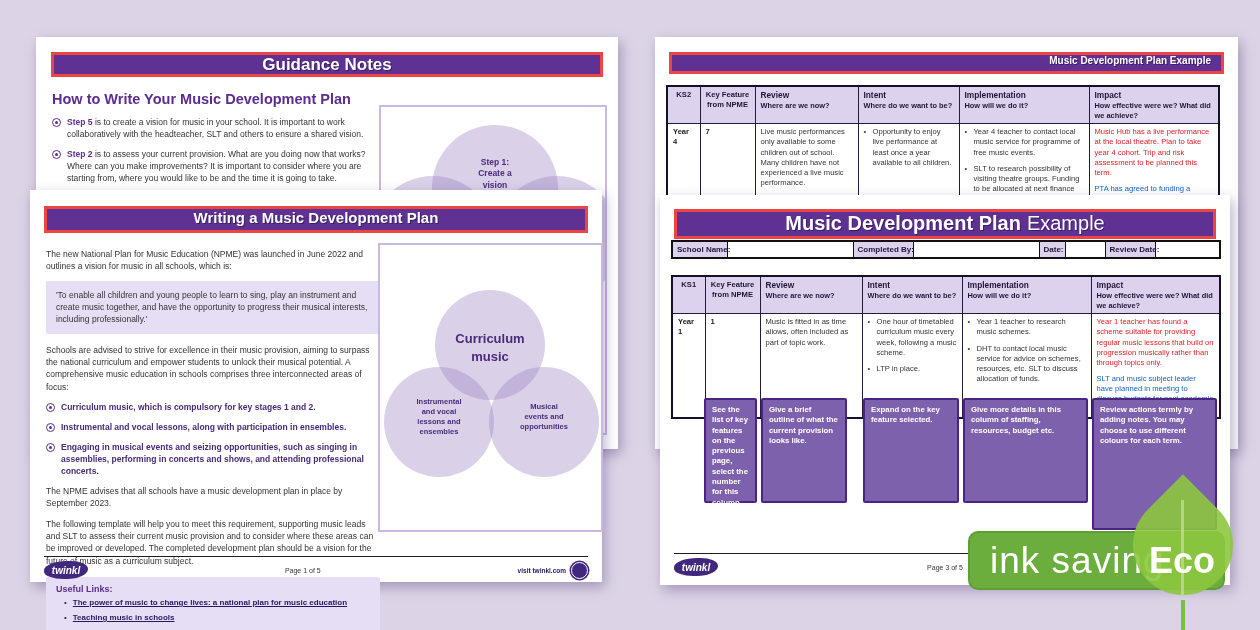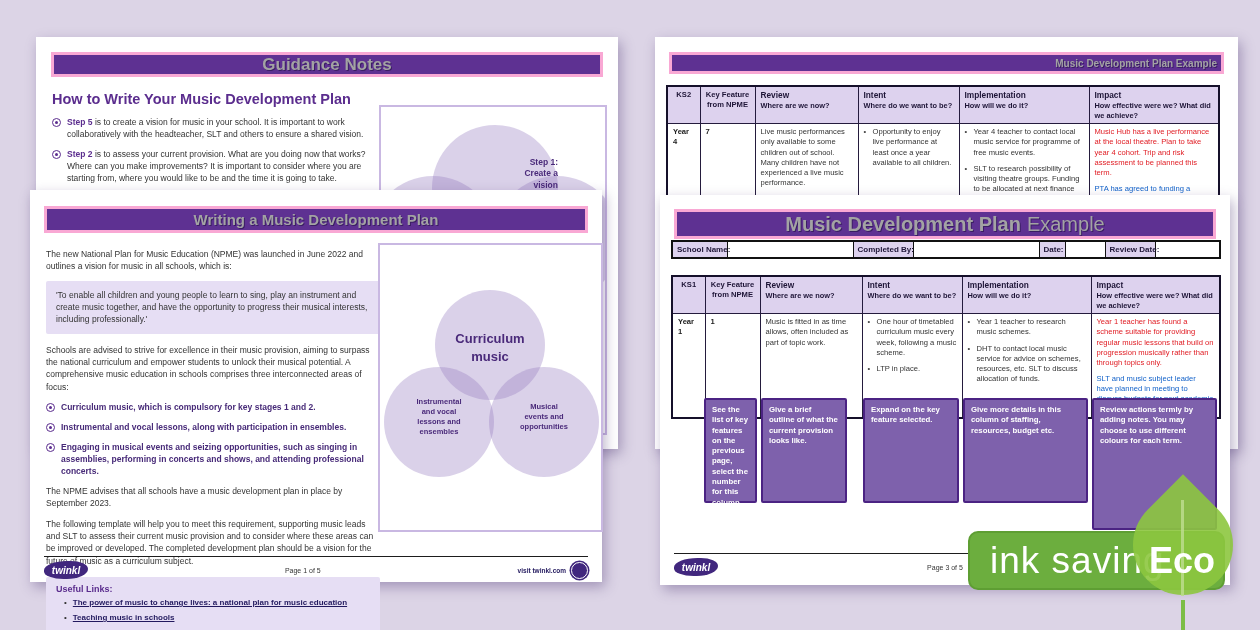--- a/index.html
+++ b/index.html
@@ -1,22 +1,22 @@
 <!DOCTYPE html>
 <html><head>
 <meta charset="utf-8">
 <style>
   html,body{margin:0;padding:0;background:#cfc6dd;}
   .stage{position:relative;width:1260px;height:630px;background:#dcd4e6;overflow:hidden;
          font-family:"Liberation Sans",sans-serif;color:#333;}
   .page{position:absolute;background:#fff;box-shadow:3px 5px 12px rgba(70,50,110,.38);}
 
   
-  .hbar{background:#5e3192;border:3px solid #f9a8d4;color:#a3a3a3;font-weight:bold;
-        display:flex;align-items:center;justify-content:center;
+  .hbar{background:#5e3192;border:3px solid #ef4444;color:#ffffff;font-weight:bold;
+        display:flex;align-items:flex-start;justify-content:center;
         text-shadow:1px 1px 0 rgba(30,15,60,.55);box-sizing:border-box;}
   .vennbox{position:absolute;border:2px solid #c9b8e2;background:#fff;box-sizing:border-box;overflow:hidden;}
   .vcircle{position:absolute;border-radius:50%;background:rgba(148,122,193,.35);}
   .vlabel{position:absolute;font-weight:bold;color:#4a2a7a;text-align:center;white-space:pre-line;line-height:1.35;}
   .odot{flex:0 0 auto;width:7px;height:7px;border:1px solid #5b2d8e;border-radius:50%;margin:2px 6px 0 0;position:relative;}
   .odot::after{content:"";position:absolute;left:2px;top:2px;width:3px;height:3px;border-radius:50%;background:#5b2d8e;}
   .bullet-row{display:flex;margin:0 0 8px 0;}
   .bullet-row p{margin:0;font-size:8.5px;line-height:1.42;}
   .blabel{font-weight:bold;color:#5b2d8e;}
 
@@ -64,21 +64,21 @@
   .wbullets .bullet-row p{font-weight:bold;color:#472a78;}
   .linksbox{background:#e6def4;padding:7px 10px 6px;margin-top:10px;border-radius:2px;}
   .linksbox h4{margin:0 0 4px 0;font-size:9px;color:#5b2d8e;}
   .linkrow{display:flex;margin:0 0 6px 8px;font-size:8px;}
   .linkrow .dot{margin-right:6px;color:#333;}
   .linkrow a{color:#22195e;font-weight:bold;text-decoration:underline;}
   .vb-writing{left:348px;top:53px;width:225px;height:289px;}
 
   
   .p-ks2{left:655px;top:37px;width:583px;height:412px;z-index:1;}
-  .p-ks2 .hbar{margin:15px 14px 0;height:22px;font-size:10px;justify-content:flex-end;padding-right:4px;}
+  .p-ks2 .hbar{margin:15px 14px 0;height:22px;font-size:10px;justify-content:flex-end;padding-right:10px;}
   .t-ks2{position:absolute;left:11px;top:48px;width:552px;}
 
   
   .p-ks1{left:660px;top:195px;width:570px;height:390px;z-index:2;}
   .p-ks1 .hbar{margin:14px 14px 0;height:30px;font-size:20px;}
   .hbar .light{font-weight:normal;margin-left:6px;}
   .schooltable{position:absolute;left:11px;top:45px;width:548px;border-collapse:collapse;table-layout:fixed;border:2px solid #111;}
   .schooltable td{border:1.5px solid #111;font-size:8px;padding:3px 4px;height:16px;box-sizing:border-box;}
   .schooltable td.lbl{background:#ddd2ee;font-weight:bold;color:#1e1537;white-space:nowrap;}
   .t-ks1{position:absolute;left:11px;top:80px;width:548px;}
@@ -116,21 +116,21 @@
       </div>
       <div class="bullet-row">
         <span class="odot"></span>
         <p><span class="blabel">Step 3</span><span> is to write your development plan. How are you aiming to achieve your vision? Which key features of the NPME will you prioritise? Remember, this is a reviewable plan, not an untouchable contract.</span></p>
       </div>
     </div>
     <div class="vennbox vb-guidance">
       <div class="vcircle" style="left:51px;top:18px;width:126px;height:126px;"></div>
       <div class="vcircle" style="left:-11px;top:69px;width:126px;height:126px;"></div>
       <div class="vcircle" style="left:113px;top:69px;width:126px;height:126px;"></div>
-      <div class="vlabel" style="left:51px;top:50px;width:126px;font-size:8.5px;text-align:right;">Step 1:
+      <div class="vlabel" style="left:51px;top:50px;width:126px;font-size:8.5px;">Step 1:
 Create a
 vision</div>
     </div>
   </section>
 
   <section class="page p-ks2">
     <div class="hbar">
       <span>Music Development Plan Example</span>
     </div>
     <table class="plan t-ks2">

